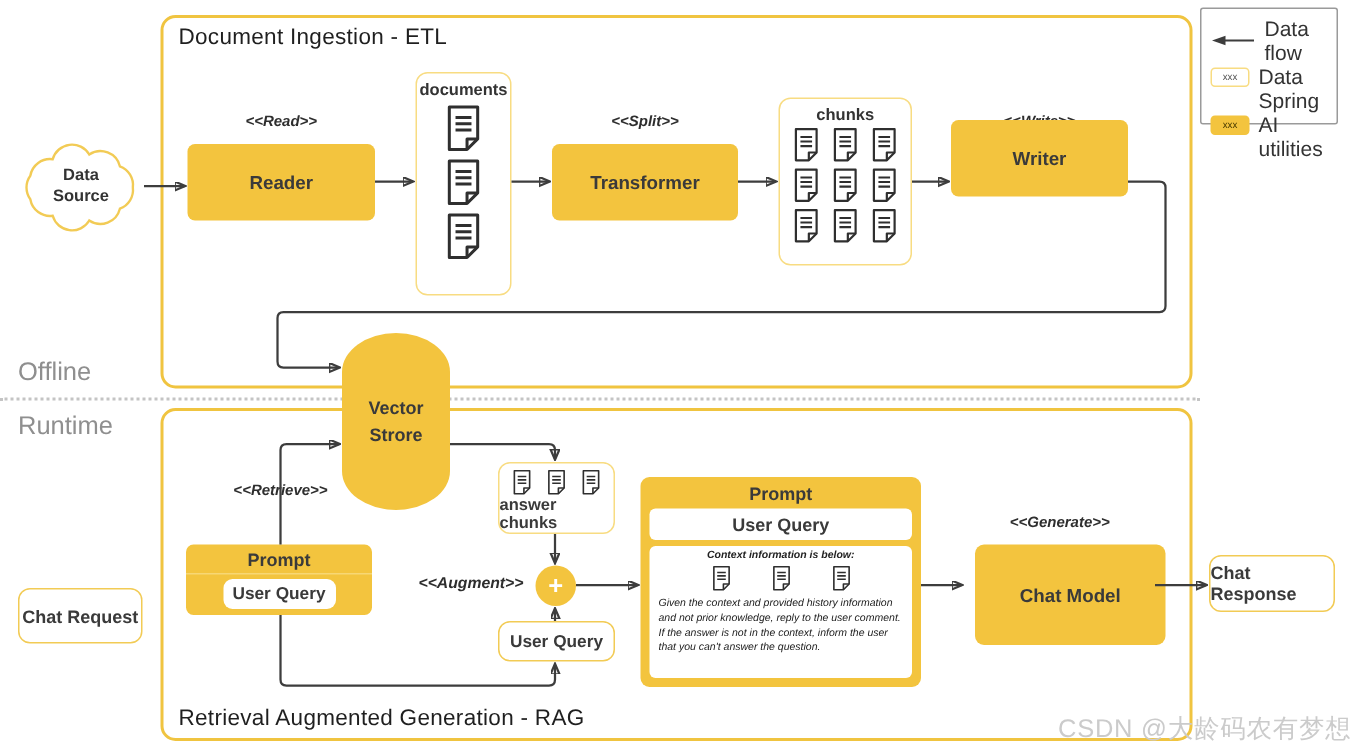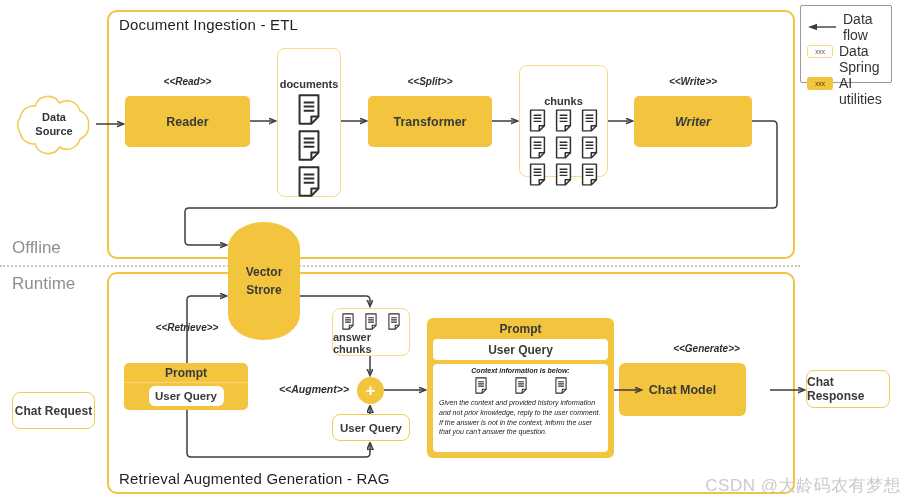--- a/index.html
+++ b/index.html
@@ -22,26 +22,26 @@
     font-size:12px;font-weight:600;color:#3a3a3a;z-index:2;box-sizing:border-box;}
   .databox.light{border-color:#F8DC82;}
 
   .stereotype{position:absolute;font-size:10px;font-style:italic;font-weight:600;color:#2e2e2e;text-align:center;z-index:2;}
 
   
   .reader{left:125px;top:96px;width:125px;height:51px;}
   .st-read{left:125px;top:76px;width:125px;}
   .transformer{left:368px;top:96px;width:124px;height:51px;}
   .st-split{left:368px;top:76px;width:124px;}
-  .writer{left:634px;top:96px;width:118px;height:51px;font-style:italic;}
+  .writer{left:634px;top:80px;width:118px;height:51px;}
   .st-write{left:634px;top:76px;width:118px;}
 
   .documents-box{left:277px;top:48px;width:64px;height:149px;flex-direction:column;justify-content:flex-start;padding-top:5px;gap:4px;}
   .chunks-box{left:519px;top:65px;width:89px;height:112px;flex-direction:column;justify-content:flex-start;padding-top:5px;gap:2px;}
-  .filebox-label{font-size:11px;font-weight:600;color:#333;margin-top:24px;}
+  .filebox-label{font-size:11px;font-weight:600;color:#333;}
   .icon-col{display:flex;flex-direction:column;gap:5px;align-items:center;}
   .icon-grid{display:grid;grid-template-columns:repeat(3,1fr);gap:4px 7px;}
   .icon-row{display:flex;gap:22px;align-items:center;justify-content:center;}
   .doc-lg svg{width:26px;height:31px;display:block;}
   .doc-md svg{width:19px;height:23px;display:block;}
   .doc-sm svg{width:14px;height:17px;display:block;}
 
   
   .cloud{position:absolute;left:10px;top:92px;width:88px;height:66px;z-index:2;}
   .cloud svg{position:absolute;inset:0;width:100%;height:100%;}
@@ -78,21 +78,21 @@
   .prompt-big-title{font-size:12px;font-weight:600;color:#3a3a3a;padding:4px 0 3px;}
   .pb-white1{background:#fff;border-radius:4px;width:100%;height:21px;display:flex;align-items:center;justify-content:center;
     font-size:12px;font-weight:600;color:#3a3a3a;box-sizing:border-box;}
   .pb-white2{background:#fff;border-radius:4px;width:100%;flex:1;margin:4px 0 6px;box-sizing:border-box;
     display:flex;flex-direction:column;align-items:center;padding:3px 6px;overflow:hidden;}
   .context-heading{font-size:7px;font-weight:700;font-style:italic;color:#222;}
   .pb-white2 .icon-row{gap:26px;margin:3px 0 4px;}
   .context-body{font-size:7px;font-style:italic;font-weight:500;color:#222;line-height:1.4;text-align:left;width:100%;}
 
   .st-generate{left:643px;top:343px;width:127px;}
-  .chat-model{left:619px;top:363px;width:127px;height:53px;border-radius:6px;}
+  .chat-model{left:650px;top:363px;width:127px;height:67px;border-radius:6px;}
   .chat-response{left:806px;top:370px;width:84px;height:38px;}
 
   
   .legend{position:absolute;left:800px;top:5px;width:92px;height:78px;border:1.5px solid #9a9a9a;border-radius:2px;
     background:#fff;z-index:2;box-sizing:border-box;padding:5px 6px;display:flex;flex-direction:column;justify-content:space-between;}
   .legend-row{display:flex;align-items:center;gap:6px;}
   .legend-text{font-size:14px;color:#333;line-height:1.15;}
   .legend-swatch{width:26px;height:13px;border-radius:3px;display:flex;align-items:center;justify-content:center;
     font-size:6.5px;color:#555;flex:0 0 auto;box-sizing:border-box;}
   .swatch-data{background:#fff;border:1px solid #F8DC82;}

